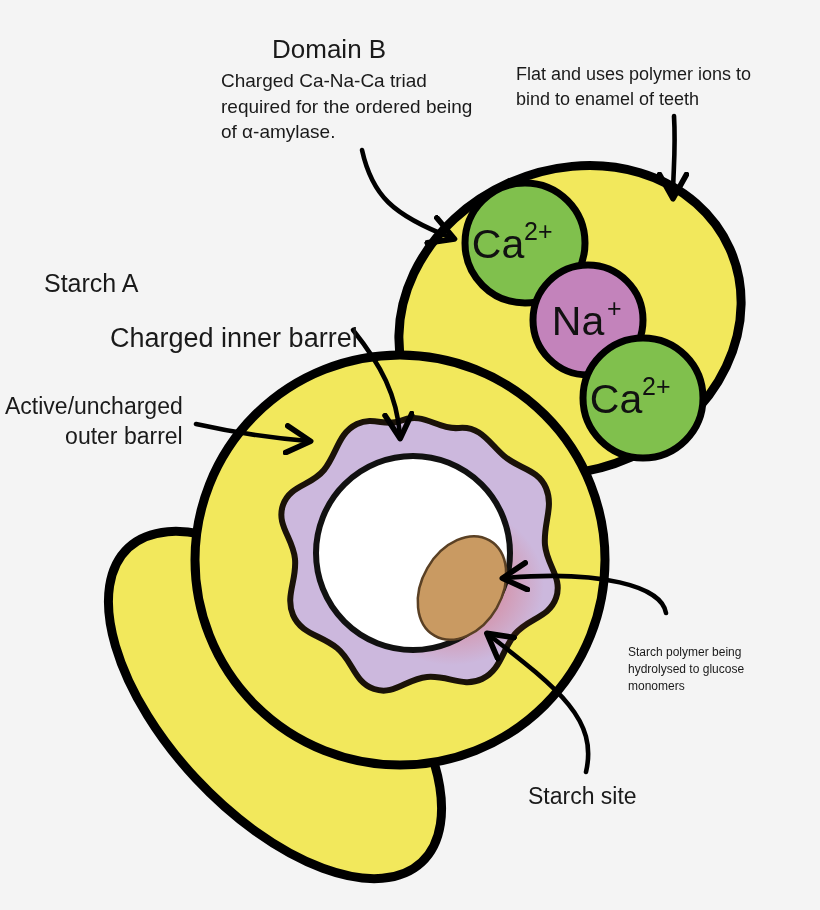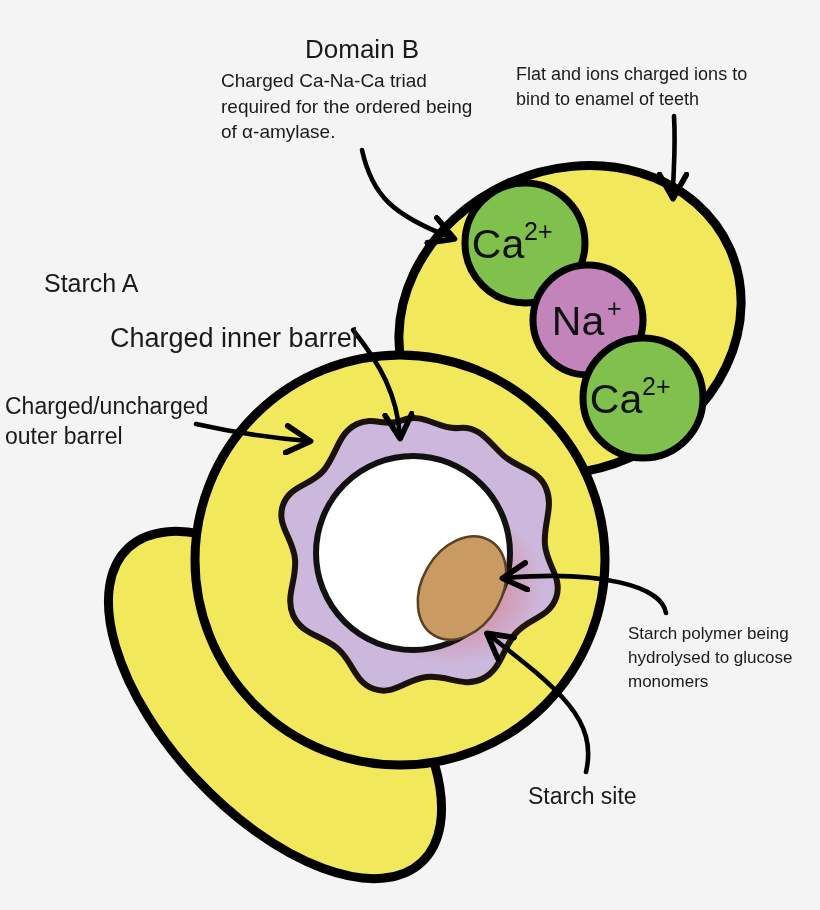--- a/index.html
+++ b/index.html
@@ -23,21 +23,20 @@
   .lbl {
     position: absolute;
     color: #1a1a1a;
     font-family: "Liberation Sans", sans-serif;
     white-space: pre-line;
     line-height: 1.22;
   }
   #label-domain-b-title {
     left: 272px; top: 34px;
     font-size: 26px;
-    margin-left: 33px;
   }
   #label-domain-b-desc {
     left: 221px; top: 68px;
     font-size: 19px;
     line-height: 1.35;
   }
   #label-flat-binds {
     left: 516px; top: 62px;
     font-size: 18px;
     line-height: 1.38;
@@ -48,24 +47,24 @@
   }
   #label-inner-barrel {
     left: 110px; top: 322px;
     font-size: 27px;
   }
   #label-outer-barrel {
     left: 5px; top: 392px;
     font-size: 23px;
     line-height: 1.3;
   }
-  #label-outer-barrel .line2 { display:block; text-align:left; }
+  #label-outer-barrel .line2 { display:block; text-align:right; }
   #label-starch {
-    left: 628px; top: 622px;
-    font-size: 17px;
+    left: 628px; top: 644px;
+    font-size: 12px;
     line-height: 1.42;
   }
   #label-active-site {
     left: 528px; top: 782px;
     font-size: 23px;
   }
   .ion-text {
     font-family: "Liberation Sans", sans-serif;
     fill: #111111;
   }
@@ -156,26 +155,26 @@
     <path d="M586,772 C598,720 560,690 489,635" marker-end="url(#ah)"></path>
   </g>
 </svg>
 
 <div class="lbl" id="label-domain-b-title">Domain B</div>
 
 <div class="lbl" id="label-domain-b-desc">Charged Ca-Na-Ca triad
 required for the ordered being
 of   α-amylase.</div>
 
-<div class="lbl" id="label-flat-binds">Flat and ions charged ions to
+<div class="lbl" id="label-flat-binds">Flat and uses polymer ions to
 bind to enamel of teeth</div>
 
 <div class="lbl" id="label-domain-a">Starch A</div>
 
 <div class="lbl" id="label-inner-barrel">Charged inner barrel</div>
 
-<div class="lbl" id="label-outer-barrel"><span class="line1">Charged/uncharged</span><span class="line2">outer barrel</span></div>
+<div class="lbl" id="label-outer-barrel"><span class="line1">Active/uncharged</span><span class="line2">outer barrel</span></div>
 
 <div class="lbl" id="label-starch">Starch polymer being
 hydrolysed to glucose
 monomers</div>
 
 <div class="lbl" id="label-active-site">Starch site</div>
 
 </body></html>

